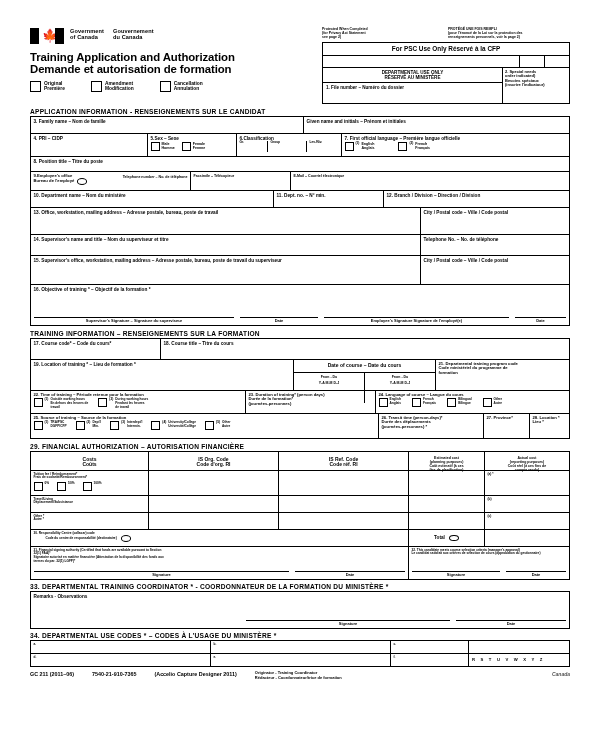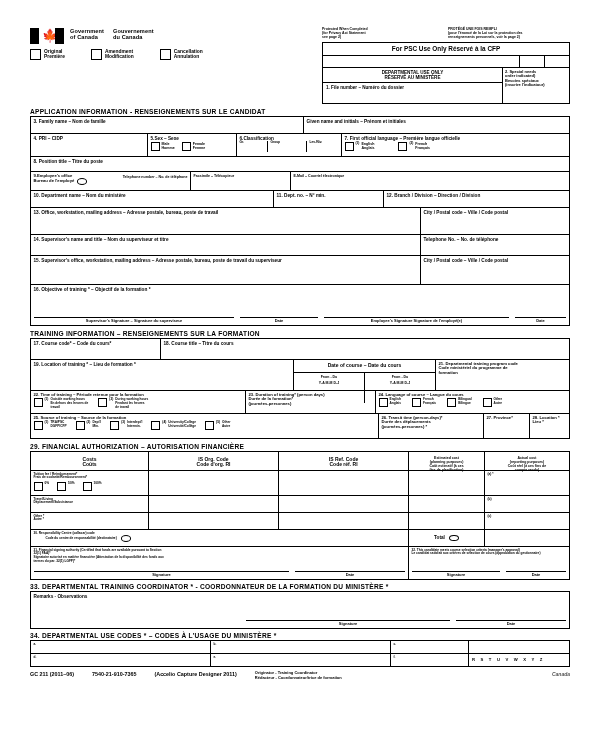--- a/index.html
+++ b/index.html
@@ -76,20 +76,22 @@
           <span>
             <span>Government</span>
             <span>of Canada</span>
           </span>
           <span>
             <span>Gouvernement</span>
             <span>du Canada</span>
           </span>
         </span>
       </div>
+      <div class="title1">Training Application and Authorization</div>
+      <div class="title2">Demande et autorisation de formation</div>
       <div class="optrow">
         <div class="opt">
           <span class="cb"></span>
           <span class="optlbl"><span>Original</span><br><span>Première</span></span>
         </div>
         <div class="opt">
           <span class="cb"></span>
           <span class="optlbl"><span>Amendment</span><br><span>Modification</span></span>
         </div>
         <div class="opt">

